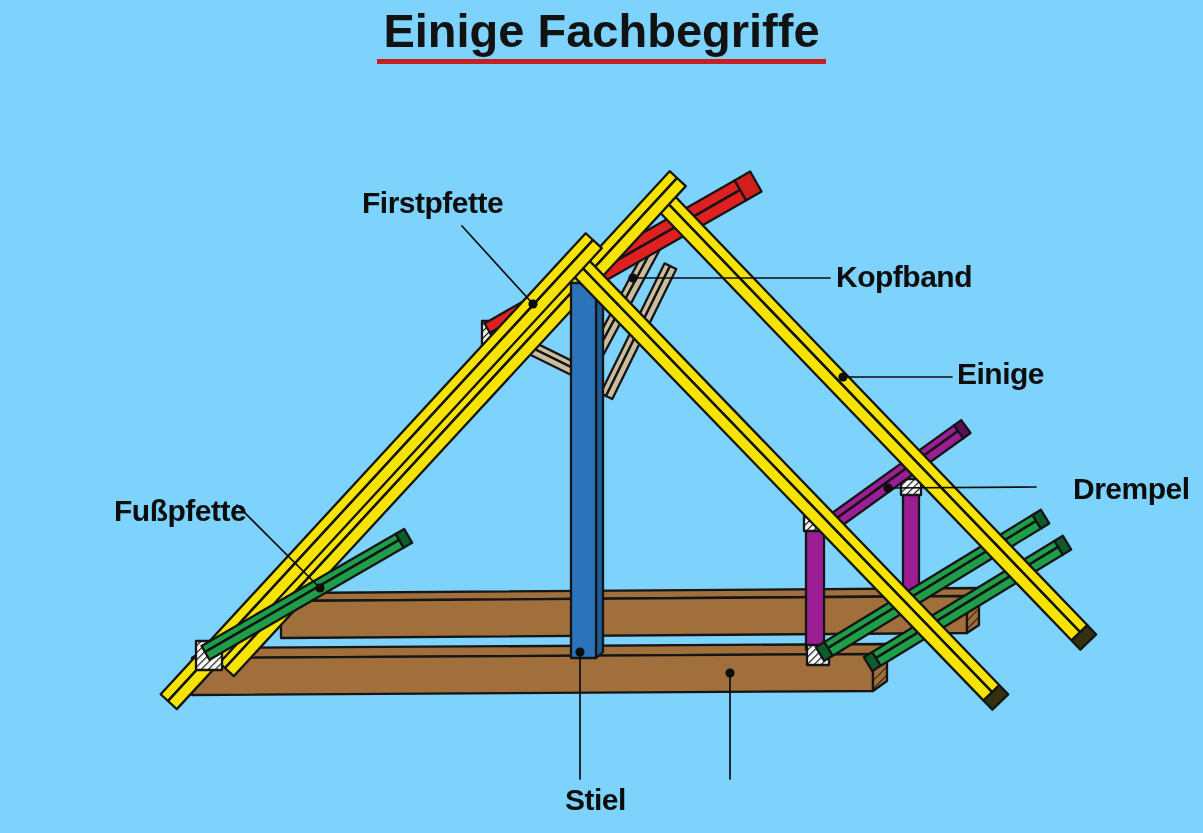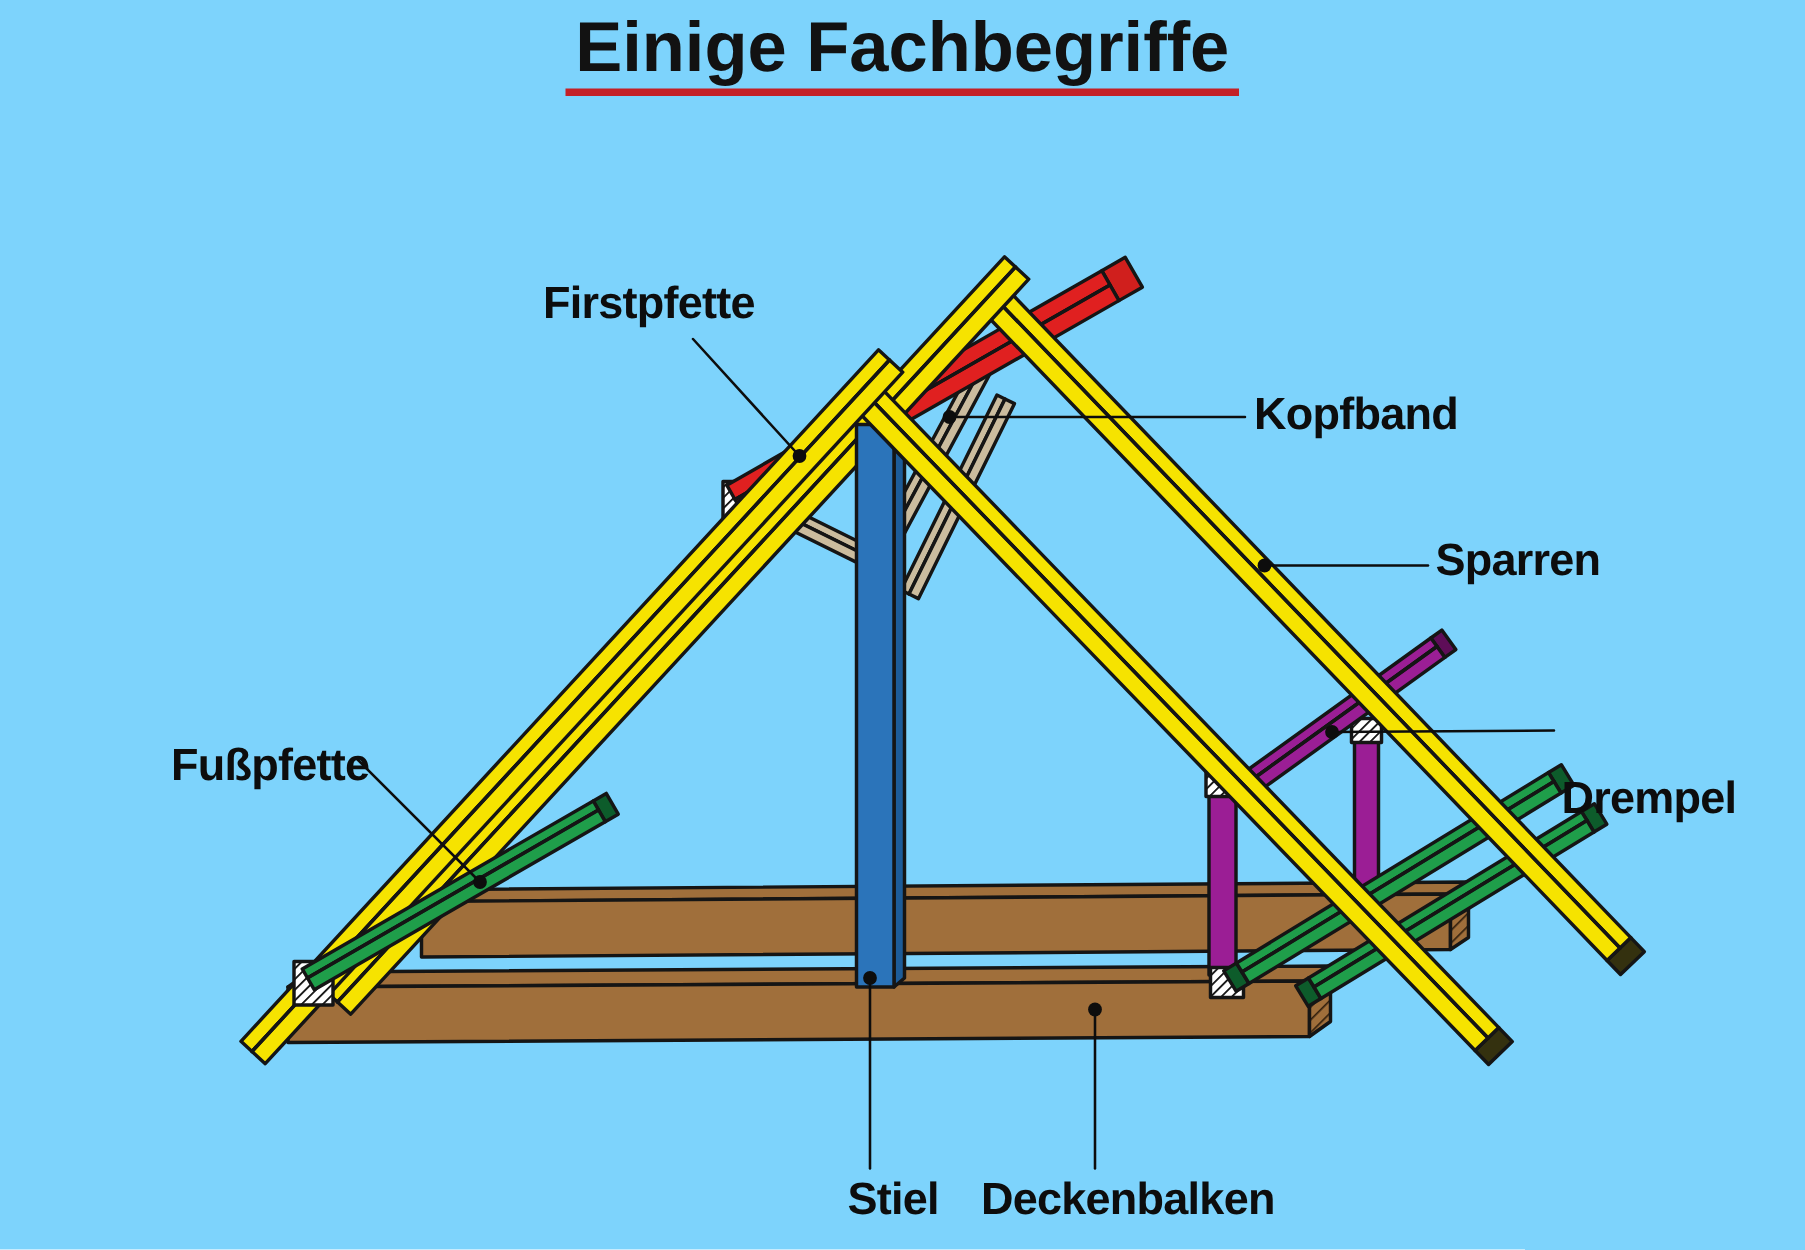--- a/index.html
+++ b/index.html
@@ -152,18 +152,17 @@
         </g>
       </g>
   </svg>
 
   <div id="title-wrap">
     <span class="title" style="border-bottom-color: rgb(196, 32, 38);">Einige Fachbegriffe</span>
   </div>
 
   <div class="lbl" style="left: 362px; top: 188px; color: rgb(13, 13, 13);">Firstpfette</div>
   <div class="lbl" style="left: 836px; top: 262px; color: rgb(13, 13, 13);">Kopfband</div>
-  <div class="lbl" style="left: 957px; top: 359px; color: rgb(13, 13, 13);">Sparren</div>
-  <div class="lbl" style="left: 1041px; top: 474px; color: rgb(13, 13, 13); margin-top: 44px;">Drempel</div>
+  <div class="lbl" style="left: 957px; top: 359px; color: rgb(13, 13, 13);">Einige</div>
+  <div class="lbl" style="left: 1073px; top: 474px; color: rgb(13, 13, 13);">Drempel</div>
   <div class="lbl" style="left: 114px; top: 468px; color: rgb(13, 13, 13); margin-top: 28px;">Fußpfette</div>
   <div class="lbl" style="left: 548px; top: 785px; color: rgb(13, 13, 13); margin-left: 17px;">Stiel</div>
-  <div class="lbl" style="left: 654px; top: 785px; color: rgb(13, 13, 13);">Deckenbalken</div>
 </div>
 
 </body></html>

